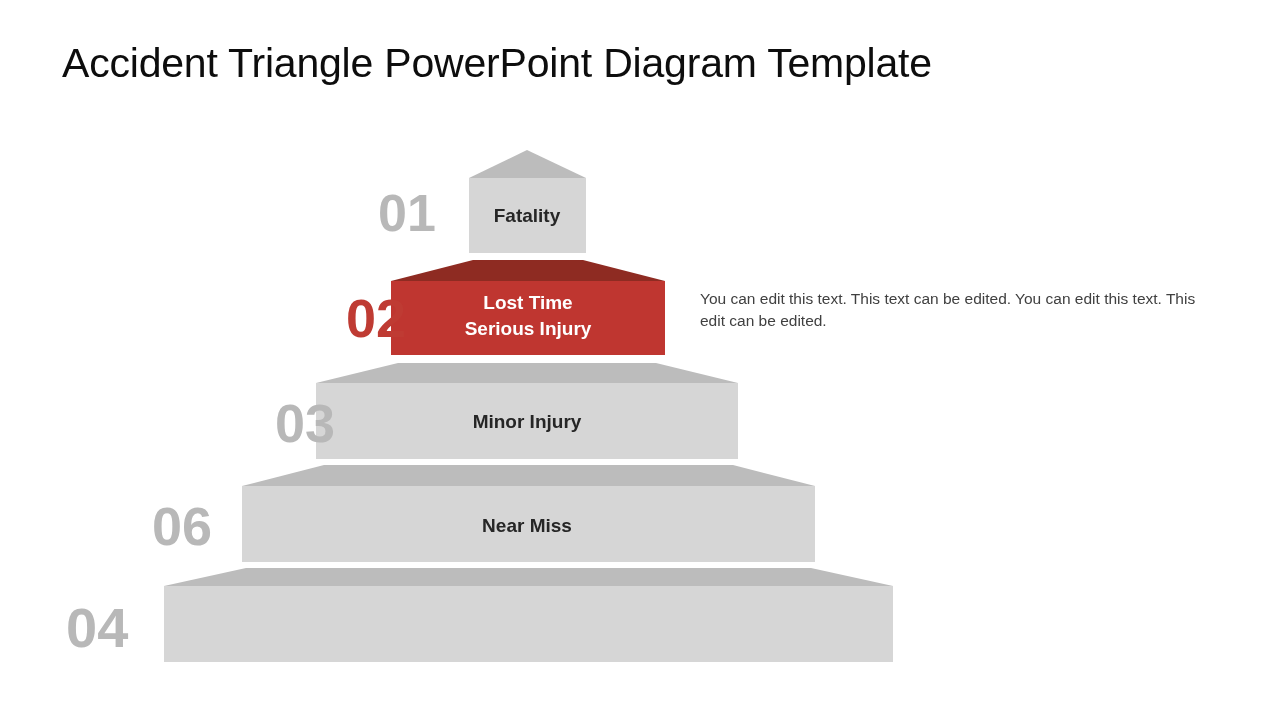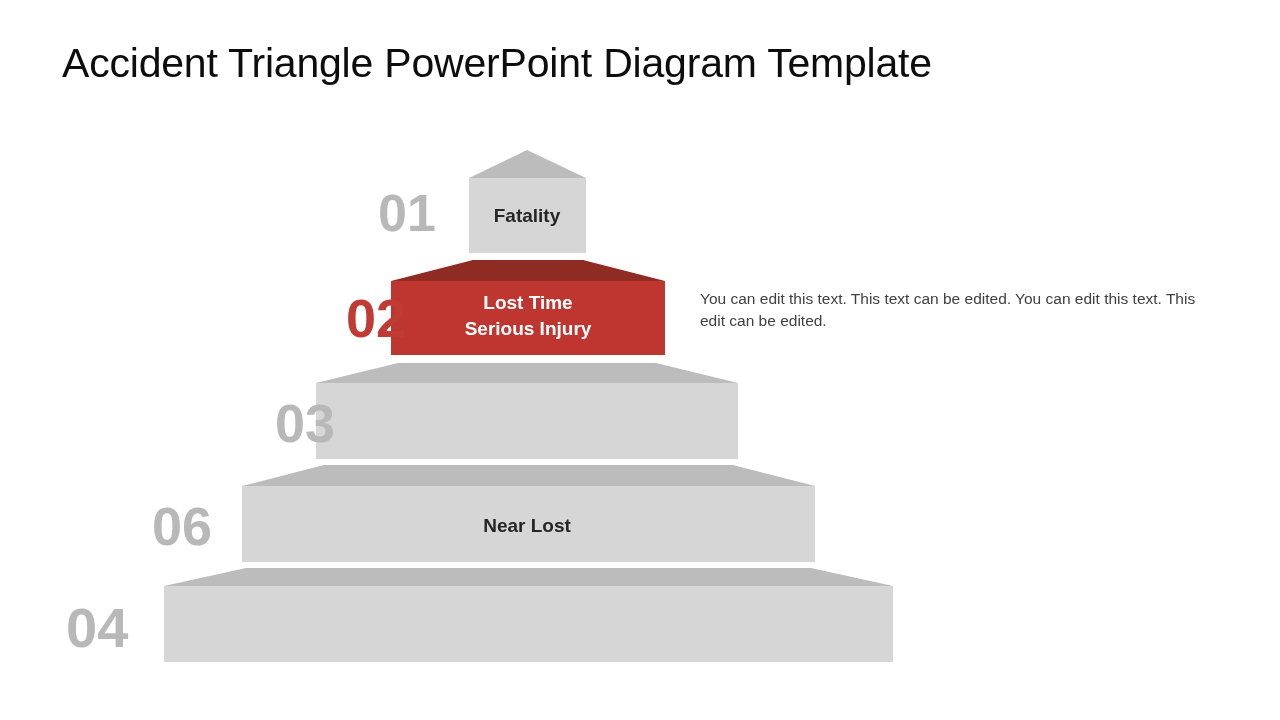--- a/index.html
+++ b/index.html
@@ -117,19 +117,20 @@
 
   <div class="tier-number" style="left:152px; top:499px; font-size:54px;">06</div>
 
   <div class="tier-number" style="left:66px; top:600px; font-size:56px;">04</div>
 
   <div class="tier-label on-red" style="left:391px; top:290px; width:274px; line-height:1.35;">Lost Time
 Serious Injury</div>
 
   <div class="tier-label" style="left:447px; top:204px; width:160px;">Fatality</div>
 
+  <div class="tier-label" style="left:377px; top:410px; width:300px;">Minor Injury</div>
 
-  <div class="tier-label" style="left:377px; top:514px; width:300px;">Near Lost</div>
+  <div class="tier-label" style="left:377px; top:514px; width:300px;">Near Miss</div>
 
 
   <div class="side-note">You can edit this text. This text can be edited. You can edit this text. This edit can be edited.</div>
 
 </div>
 
 </body></html>

